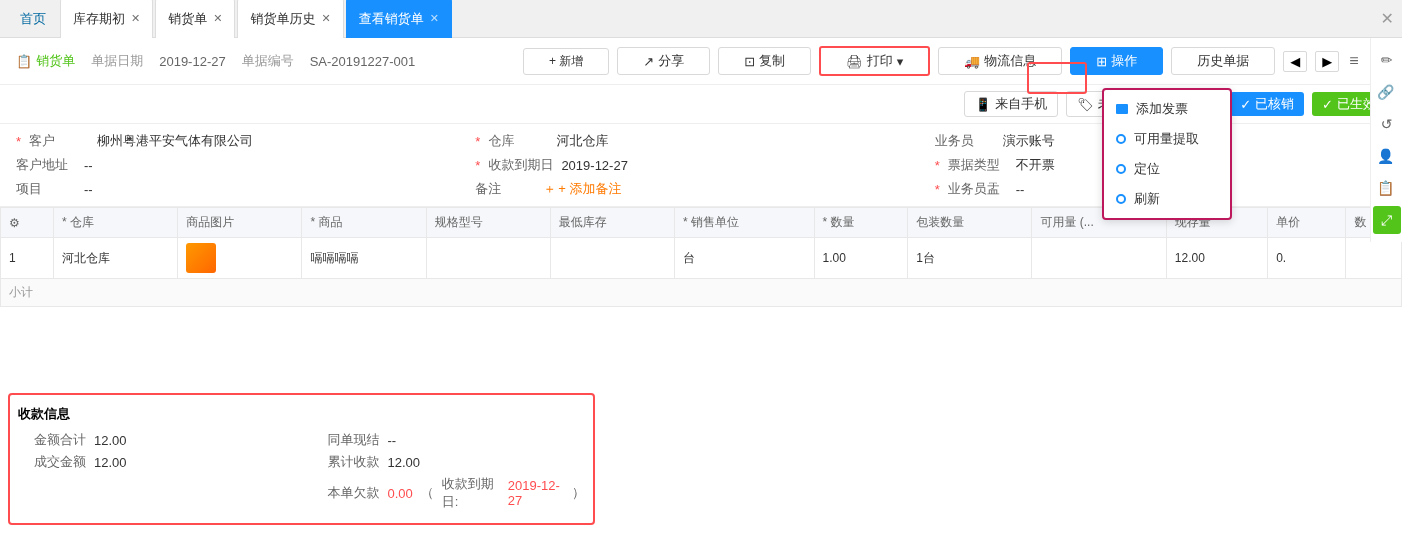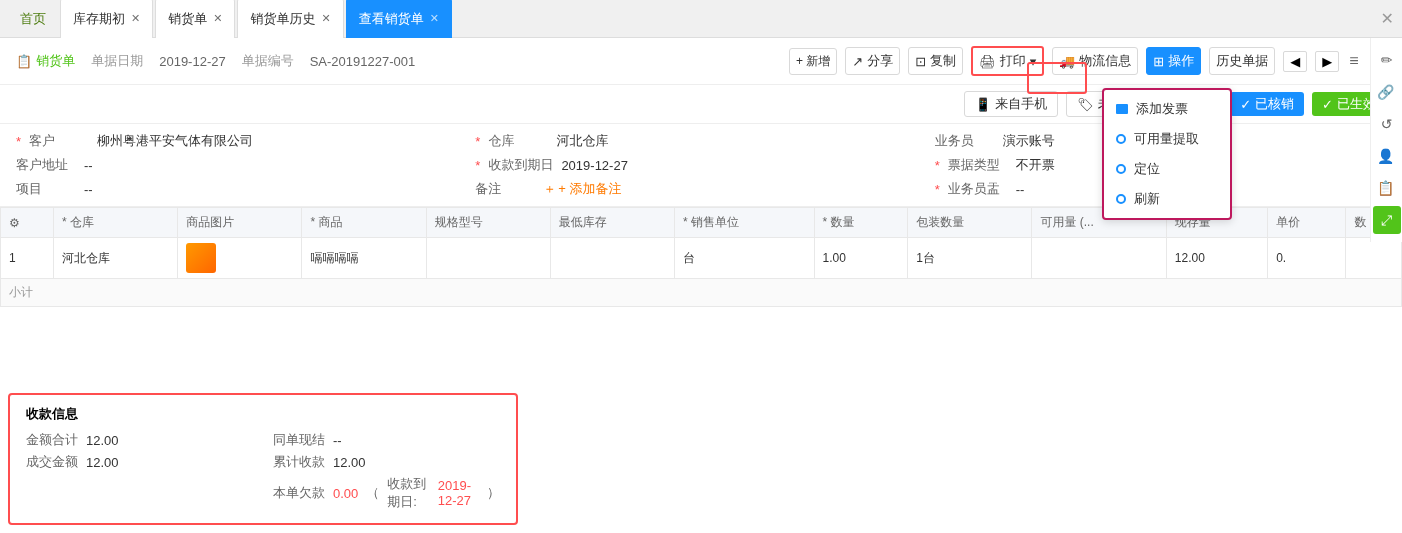--- a/index.html
+++ b/index.html
@@ -10,41 +10,41 @@
       display: flex; align-items: center; background: #f0f0f0; height: 38px;
       border-bottom: 1px solid #ddd; padding: 0 8px; gap: 2px;
     }
     .tab {
       display: flex; align-items: center; padding: 0 12px; height: 42px;
       background: #fff; border: 1px solid #ddd; border-radius: 3px 3px 0 0;
       cursor: pointer; gap: 6px; color: #333; white-space: nowrap;
     }
     .tab.active { background: #1890ff; color: #fff; border-color: #1890ff; }
     .tab-close { font-size: 11px; cursor: pointer; opacity: 0.7; }
-    .tab-home { background: none; border: none; color: #4d7c0f; padding: 0 12px; cursor: pointer; }
+    .tab-home { background: none; border: none; color: #0369a1; padding: 0 12px; cursor: pointer; }
     .close-all { margin-left: auto; color: #999; cursor: pointer; font-size: 16px; }
 
     
     .main-content { background: #fff; height: calc(533px - 38px); display: flex; flex-direction: column; }
 
     
     .doc-header {
       display: flex; align-items: center; padding: 8px 16px; border-bottom: 1px solid #eee;
       gap: 16px; background: #fff;
     }
     .doc-icon { color: #52c41a; font-size: 14px; display: flex; align-items: center; gap: 4px; }
     .doc-meta { display: flex; gap: 16px; color: #666; align-items: center; }
     .doc-meta label { color: #999; }
 
     
     .toolbar {
       display: flex; align-items: center; margin-left: auto; gap: 8px;
     }
     .btn-toolbar {
-      display: flex; align-items: center; gap: 4px; padding: 4px 6px;
+      display: flex; align-items: center; gap: 4px; padding: 4px 25px;
       border: 1px solid #d9d9d9; border-radius: 3px; cursor: pointer;
       background: #fff; color: #333; white-space: nowrap; font-size: 12px;
     }
     .btn-toolbar.print-btn {
       border: 2px solid #ff4d4f; color: #333;
     }
     .btn-toolbar.active-op { background: #1890ff; color: #fff; border-color: #1890ff; }
     .btn-nav { background: none; border: 1px solid #d9d9d9; padding: 2px 6px; cursor: pointer; border-radius: 2px; }
     .btn-view { background: none; border: none; cursor: pointer; font-size: 16px; color: #666; padding: 2px; }
 
@@ -84,26 +84,26 @@
       font-weight: normal; white-space: nowrap; font-size: 12px; text-align: left;
     }
     td { padding: 5px 8px; border: 1px solid #e8e8e8; color: #333; font-size: 12px; }
     tr.subtotal td { background: #fafafa; color: #999; }
     .product-img { width: 30px; height: 30px; background: linear-gradient(135deg, #ff9900, #ff6600); border-radius: 3px; display: flex; align-items: center; justify-content: center; }
 
     
     .payment-section {
       position: absolute; left: 8px; bottom: 8px;
       border: 2px solid #ff4d4f; border-radius: 4px;
-      background: #fff; padding: 10px 16px; width: 510px;
+      background: #fff; padding: 10px 8px; width: 587px;
     }
     .payment-title { font-weight: bold; margin-bottom: 6px; font-size: 13px; }
     .payment-grid { display: grid; grid-template-columns: 1fr 1fr; gap: 2px 20px; }
     .payment-row { display: flex; gap: 8px; align-items: center; padding: 2px 0; }
-    .payment-label { color: #666; white-space: nowrap; }
+    .payment-label { color: #666; white-space: nowrap; margin-left: 16px; }
     .payment-value { color: #333; }
     .payment-value.red { color: #ff4d4f; }
     .payment-value.date-red { color: #ff4d4f; }
 
     
     .right-sidebar {
       position: absolute; right: 0; top: 38px;
       width: 32px; background: #fff; border-left: 1px solid #eee;
       display: flex; flex-direction: column; align-items: center; padding: 8px 0; gap: 4px;
     }

